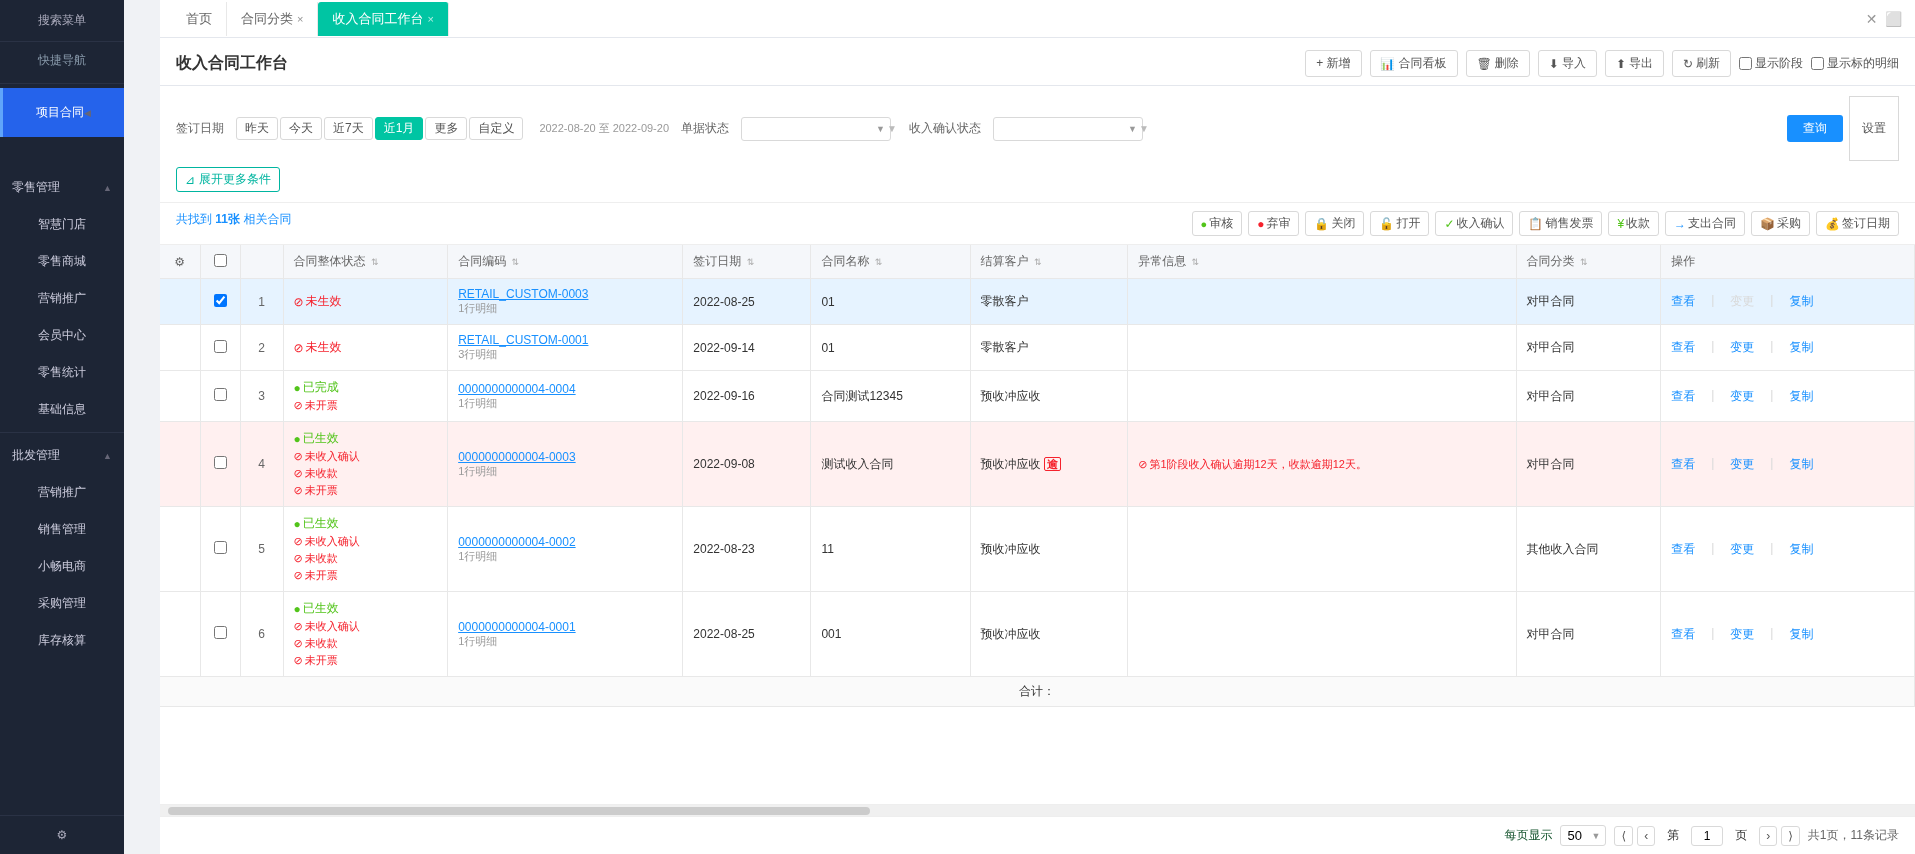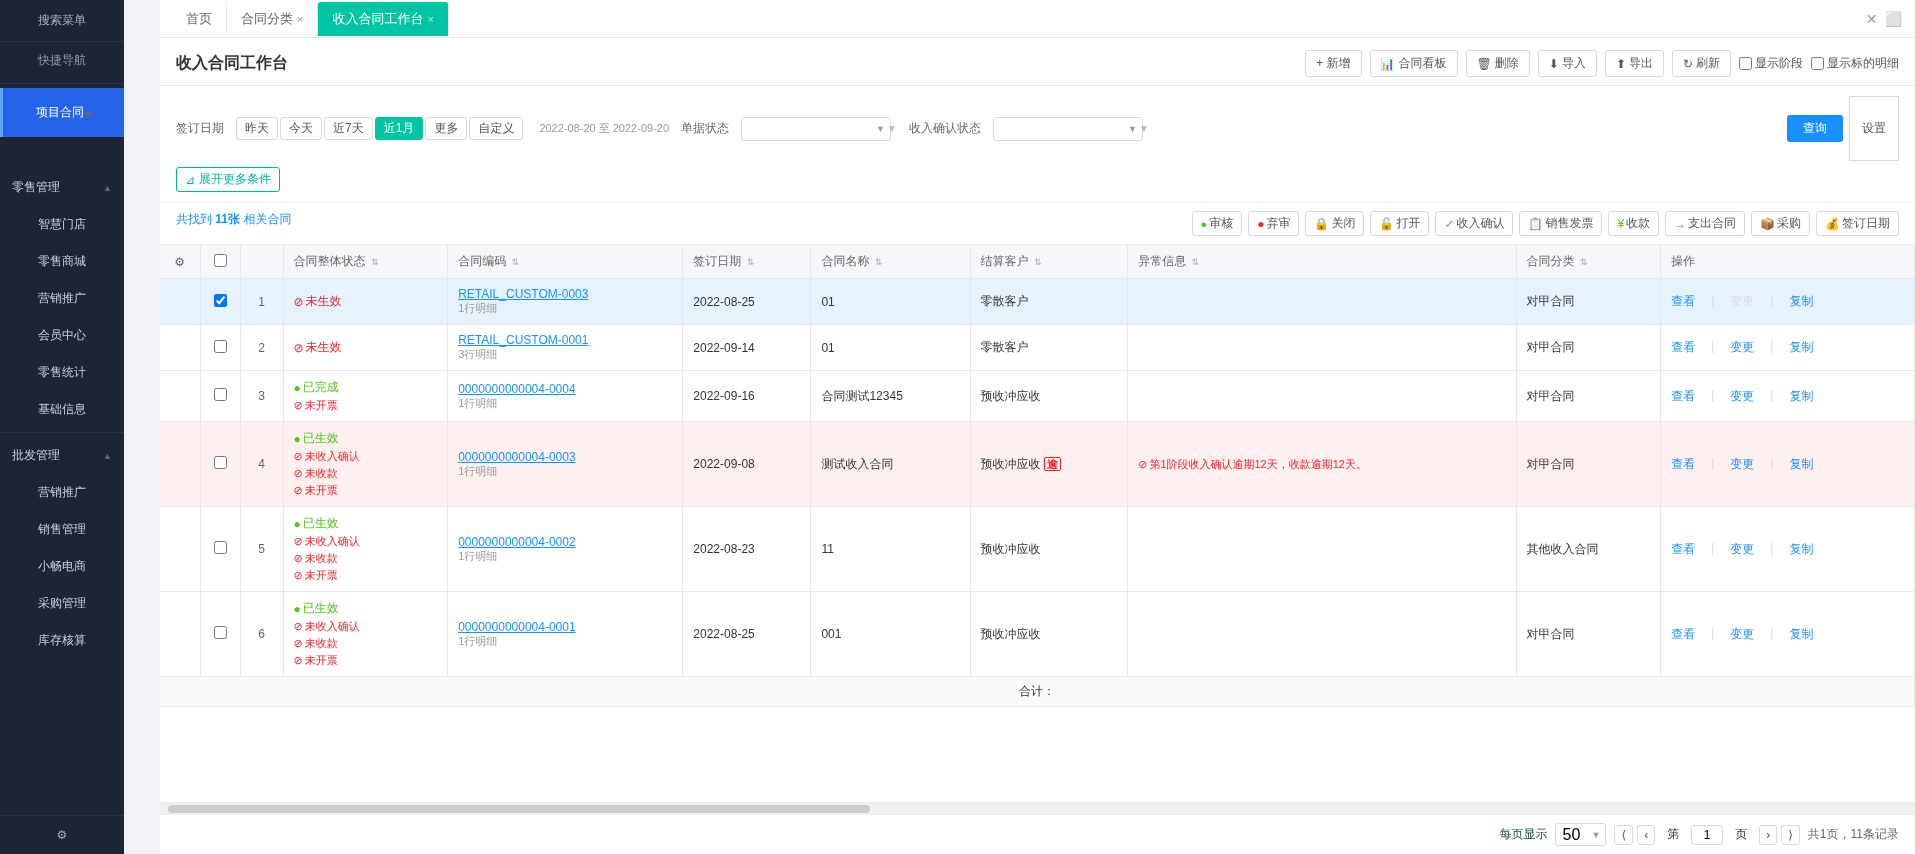--- a/index.html
+++ b/index.html
@@ -83,21 +83,21 @@
     .op-btns { display: flex; gap: 16px; }
     .op-btn { color: #1890ff; cursor: pointer; font-size: 12px; }
     .op-btn-disabled { color: #d9d9d9; cursor: default; font-size: 12px; }
     .op-divider { color: #d9d9d9; }
     .warning-text { color: #f5222d; font-size: 11px; }
     .warning-icon { color: #f5222d; margin-right: 2px; }
 
     
     .pagination { padding: 8px 16px; display: flex; align-items: center; justify-content: flex-end; gap: 8px; background: white; border-top: 1px solid #eee; flex-shrink: 0; }
     .page-size-label { font-size: 12px; color: #14532d; }
-    .page-size-select { border: 1px solid #d9d9d9; border-radius: 3px; padding: 2px 16px 2px 6px; font-size: 16px; appearance: none; background: white; cursor: pointer; }
+    .page-size-select { border: 1px solid #d9d9d9; border-radius: 3px; padding: 2px 16px 2px 6px; font-size: 13px; appearance: none; background: white; cursor: pointer; }
     .page-nav { display: flex; align-items: center; gap: 4px; }
     .page-nav-btn { padding: 2px 6px; border: 1px solid #d9d9d9; border-radius: 3px; cursor: pointer; font-size: 12px; background: white; color: #555; }
     .page-num { padding: 2px 8px; font-size: 12px; color: #333; }
     .page-input { border: 1px solid #d9d9d9; border-radius: 3px; width: 32px; text-align: center; padding: 2px 4px; font-size: 12px; }
     .page-total { font-size: 12px; color: #666; }
     .col-settings { width: 30px; text-align: center; cursor: pointer; }
     .checkbox-col { width: 30px; }
     .row-num { text-align: center; color: #666; }
   </style>
 </head>

